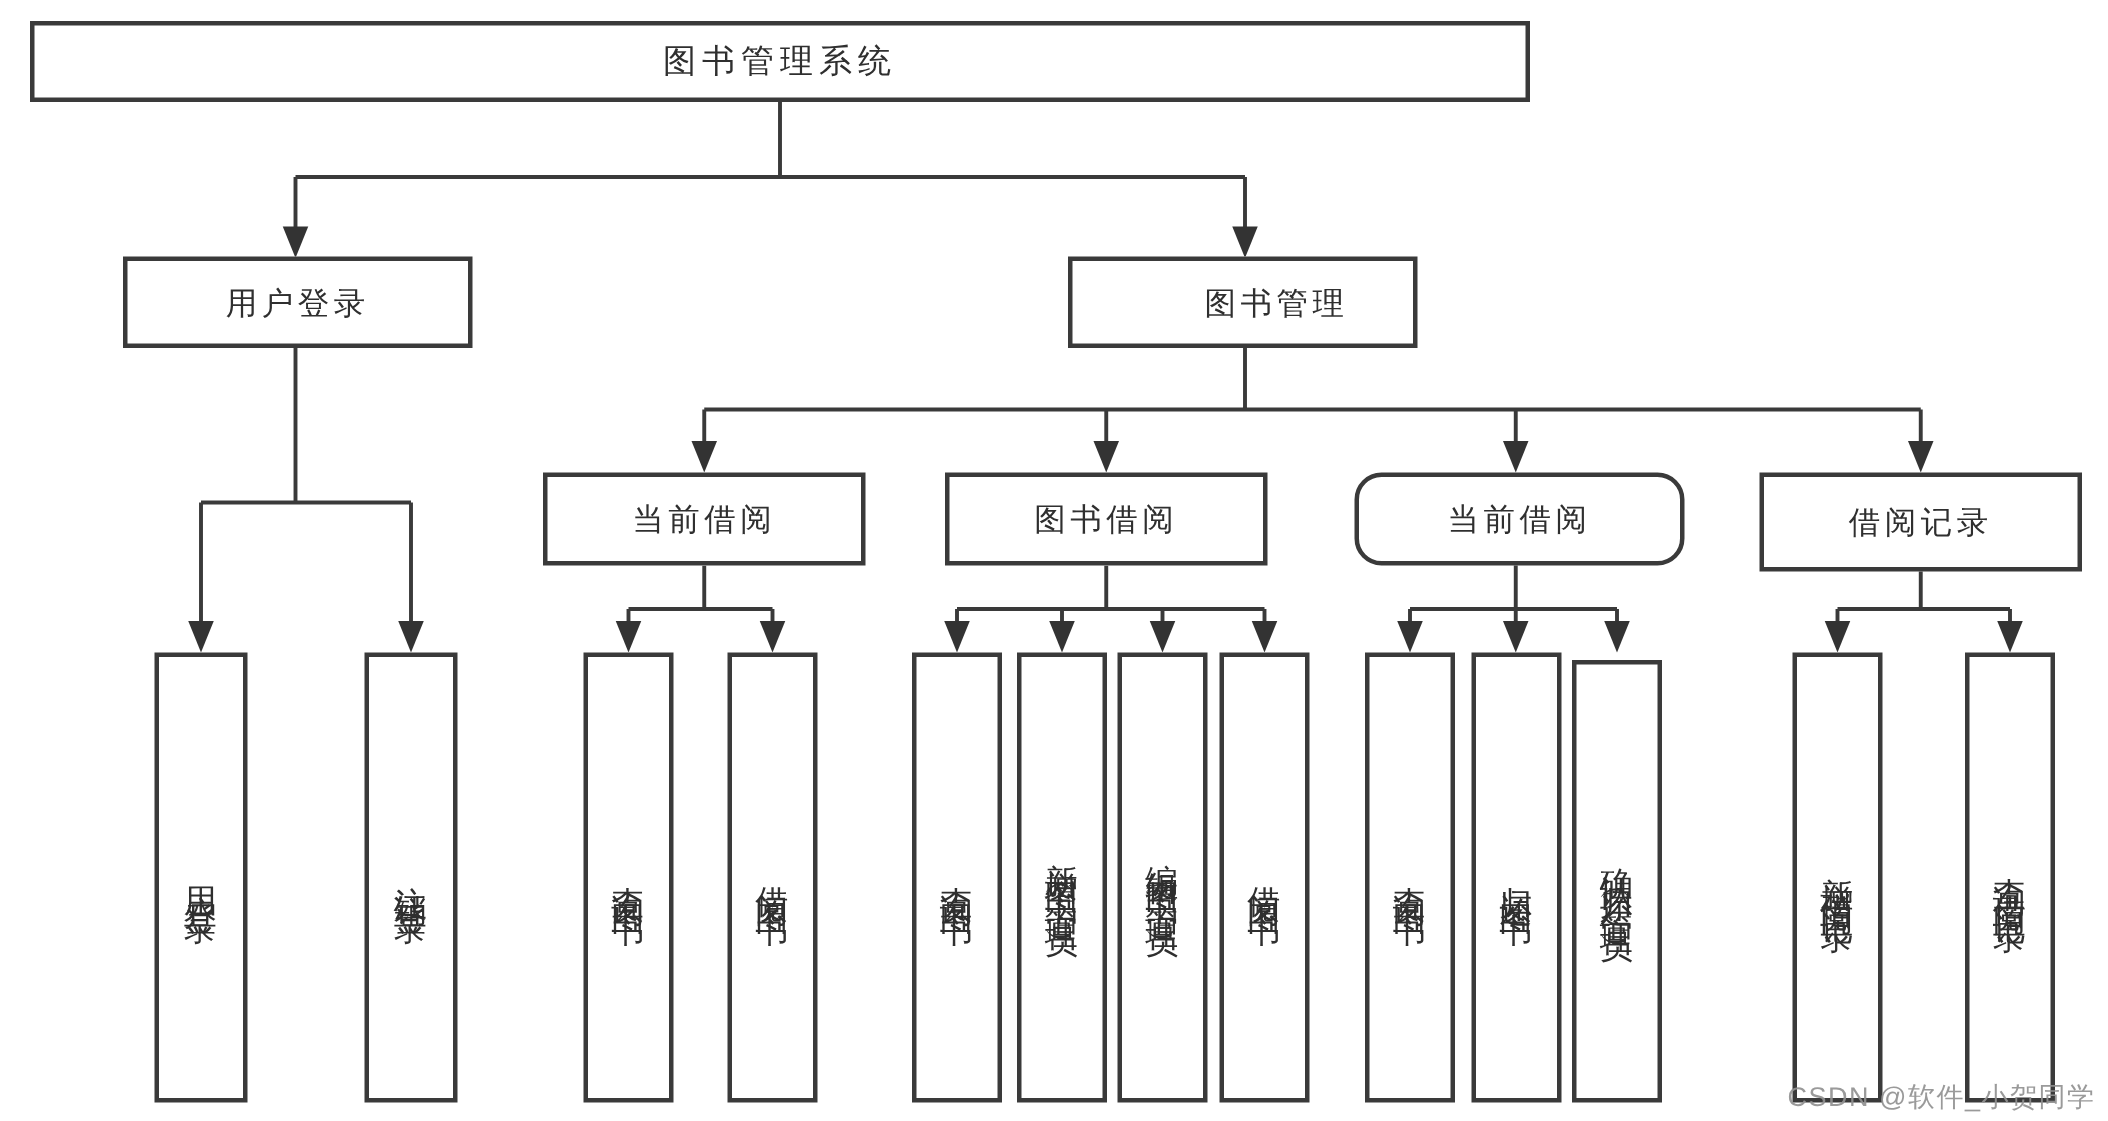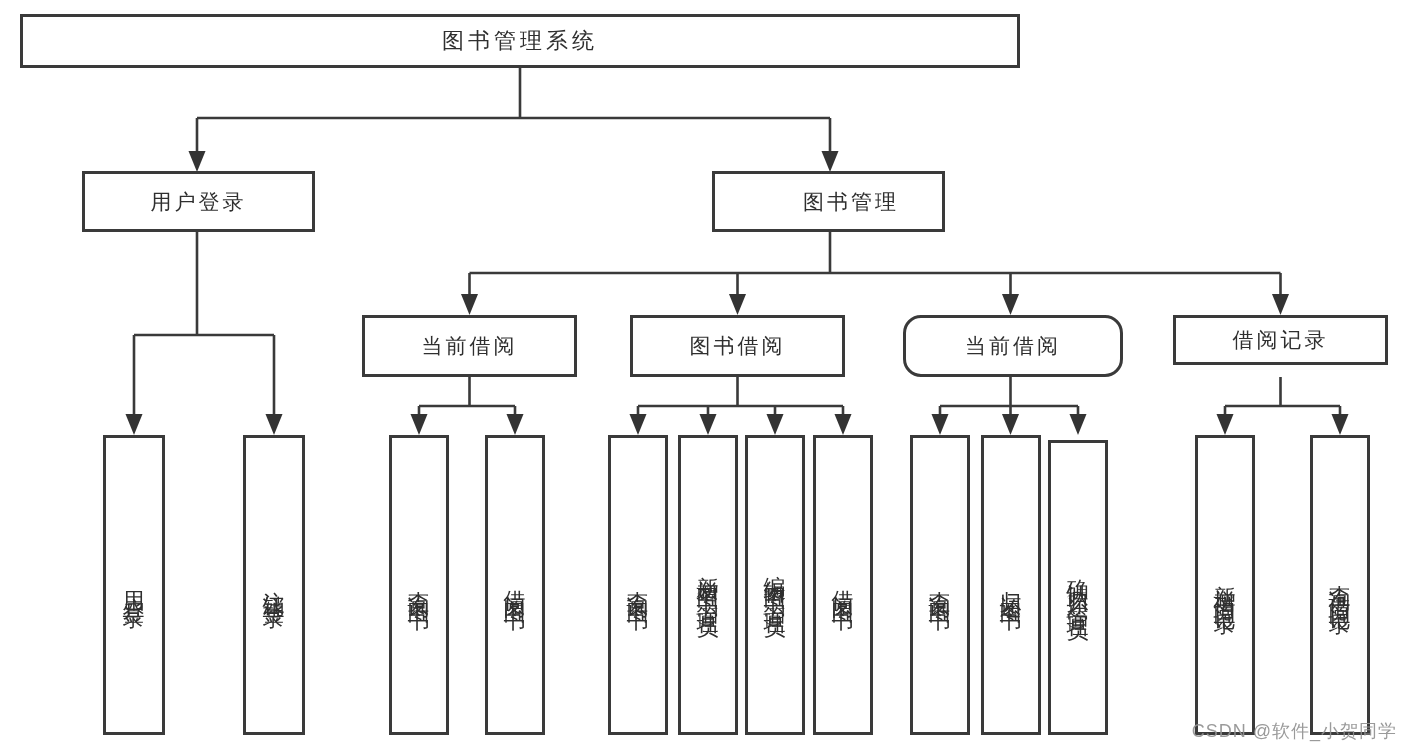--- a/index.html
+++ b/index.html
@@ -136,21 +136,21 @@
 
   <div class="box" style="left:362px; top:315px; width:215px; height:62px;">
     <span class="hlabel">当前借阅</span>
   </div>
   <div class="box" style="left:630px; top:315px; width:215px; height:62px;">
     <span class="hlabel">图书借阅</span>
   </div>
   <div class="box" style="left:903px; top:315px; width:220px; height:62px;border-radius:18px;">
     <span class="hlabel">当前借阅</span>
   </div>
-  <div class="box" style="left:1173px; top:315px; width:215px; height:50px;">
+  <div class="box" style="left:1173px; top:315px; width:215px; height:66px;">
     <span class="hlabel">借阅记录</span>
   </div>
 
   <div class="box" style="left:103px; top:435px; width:62px; height:300px;">
     <span class="vlabel">用户登录</span>
   </div>
   <div class="box" style="left:243px; top:435px; width:62px; height:300px;">
     <span class="vlabel">注销登录</span>
   </div>
 

